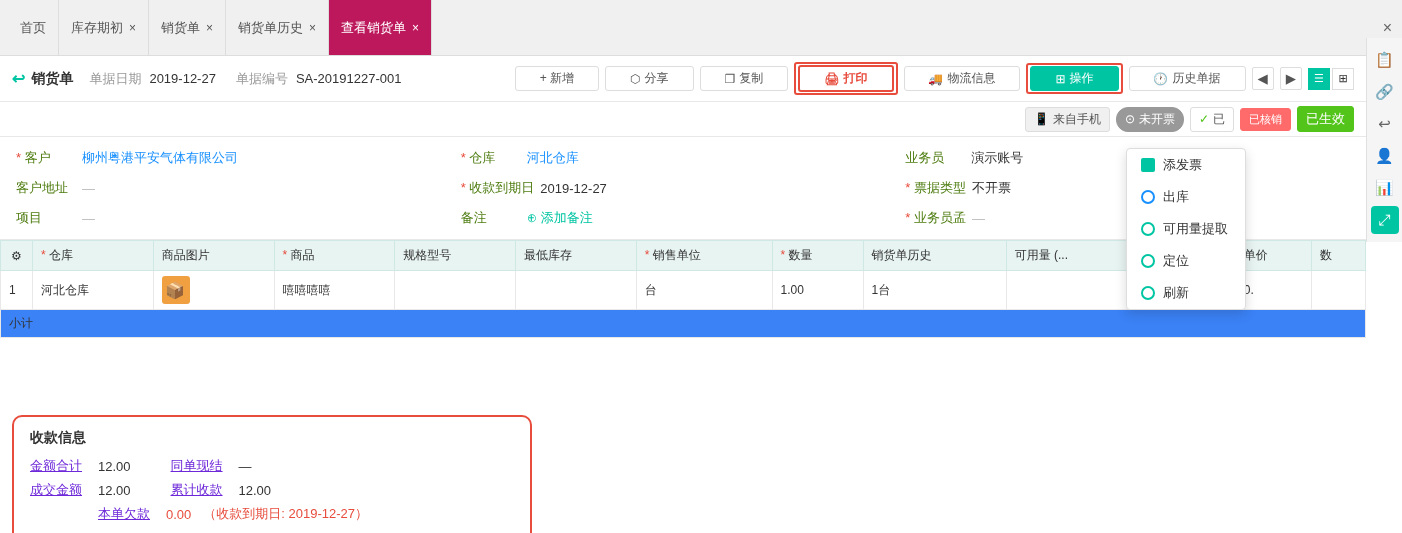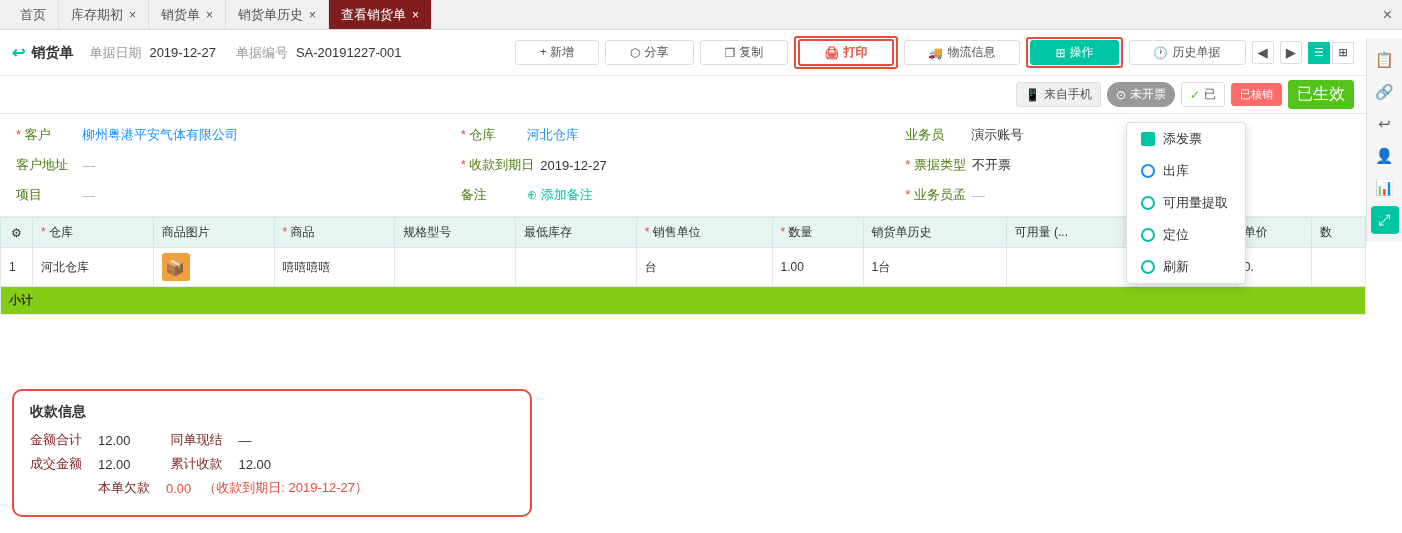--- a/index.html
+++ b/index.html
@@ -1,29 +1,29 @@
 <!DOCTYPE html>
 <html><head>
   <meta charset="utf-8">
   <style>
     * { box-sizing: border-box; margin: 0; padding: 0; }
     body { font-family: 'Microsoft YaHei', Arial, sans-serif; font-size: 13px; background: #f5f5f5; color: #333; overflow: hidden; }
 
     
     .tab-bar {
       display: flex; align-items: center; background: #f0f0f0; border-bottom: 1px solid #ddd;
-      padding: 0 8px; height: 30px; position: relative;
+      padding: 0 8px; height: 56px; position: relative;
     }
     .tab-item {
       display: flex; align-items: center; padding: 0 12px; height: 100%;
       border-right: 1px solid #ddd; cursor: pointer; font-size: 13px; color: #555;
       background: #f0f0f0; user-select: none;
     }
     .tab-item.active {
-      background: #7f1d1d; color: #fff; border-radius: 0;
+      background: #be185d; color: #fff; border-radius: 0;
     }
     .tab-item .close-icon { margin-left: 6px; font-size: 12px; color: inherit; cursor: pointer; }
     .tab-item.active .close-icon { color: #fff; }
     .tab-close-main {
       position: absolute; right: 10px; top: 50%; transform: translateY(-50%);
       font-size: 16px; cursor: pointer; color: #666;
     }
 
     
     .main-content { background: #fff; height: calc(533px - 38px); overflow: hidden; display: flex; flex-direction: column; }
@@ -45,21 +45,21 @@
       border: 1px solid #ddd; border-radius: 3px; cursor: pointer; font-size: 12px;
       background: #fff; color: #555;
     }
     .btn-print {
       background: #fff; border: 2px solid #e74c3c; color: #e74c3c; font-weight: bold;
     }
     .btn-operations {
       background: #00c5a3; color: #fff; border: 1px solid #00c5a3;
     }
     .btn-status-red { background: #ff6b6b; color: #fff; border: 1px solid #ff6b6b; border-radius: 3px; padding: 3px 8px; font-size: 11px; }
-    .btn-status-green { background: #52c41a; color: #fff; border: 1px solid #52c41a; border-radius: 3px; padding: 3px 8px; font-size: 16px; }
+    .btn-status-green { background: #52c41a; color: #fff; border: 1px solid #52c41a; border-radius: 3px; padding: 3px 8px; font-size: 13px; }
     .btn-nav { padding: 3px 5px; border: 1px solid #ddd; background: #fff; cursor: pointer; border-radius: 2px; color: #555; }
 
     
     .toolbar-row {
       display: flex; align-items: center; justify-content: flex-end;
       padding: 4px 12px; border-bottom: 1px solid #e8e8e8; gap: 6px;
     }
     .btn-toolbar {
       display: flex; align-items: center; gap: 4px; padding: 3px 8px;
       border: 1px solid #ddd; border-radius: 3px; cursor: pointer; font-size: 12px;
@@ -83,32 +83,32 @@
     table { width: 100%; border-collapse: collapse; font-size: 12px; }
     thead tr { background: #e8f4f2; }
     thead th {
       padding: 6px 8px; text-align: left; border: 1px solid #d0e8e4;
       white-space: nowrap; font-weight: normal; color: #333;
     }
     thead th.required::before { content: '* '; color: #e74c3c; }
     tbody tr { background: #fff; }
     tbody tr:nth-child(even) { background: #fafafa; }
     tbody td { padding: 5px 8px; border: 1px solid #e8e8e8; white-space: nowrap; }
-    .subtotal-row td { background: #84cc16; font-weight: bold; }
+    .subtotal-row td { background: #3b82f6; font-weight: normal; }
     .gear-th { width: 32px; text-align: center; }
 
     
     .payment-box {
       border: 2px solid #e74c3c; border-radius: 10px; padding: 12px 16px;
       margin: 8px 12px; background: #fff; max-width: 520px;
     }
     .payment-title { font-weight: bold; font-size: 14px; margin-bottom: 10px; }
     .payment-row { display: flex; gap: 40px; margin-bottom: 6px; }
     .payment-field { display: flex; align-items: center; gap: 8px; }
-    .payment-label { color: #7f1d1d; min-width: 60px; }
+    .payment-label { color: #6d28d9; min-width: 60px; text-decoration: underline; }
     .payment-value { color: #333; }
     .payment-value.red { color: #e74c3c; }
 
     
     .dropdown-menu {
       position: absolute; top: 92px; right: 120px;
       background: #fff; border: 1px solid #ddd; border-radius: 4px;
       box-shadow: 0 4px 12px rgba(0,0,0,0.15); min-width: 120px; z-index: 100; text-align: right;
     }
     .dropdown-item {

